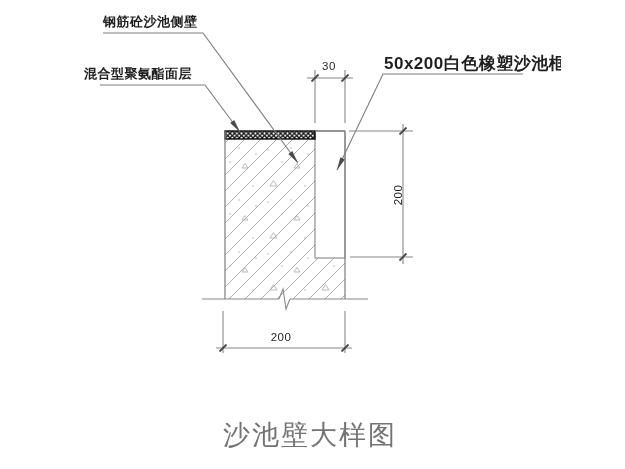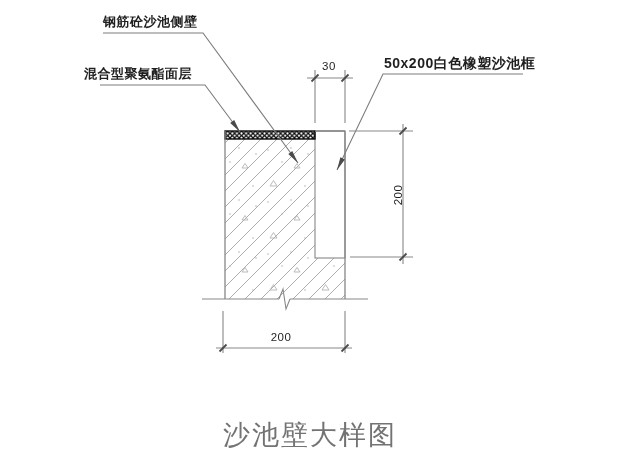--- a/index.html
+++ b/index.html
@@ -118,20 +118,20 @@
       <line class="dim" x1="223" y1="311" x2="223" y2="353"></line>
       <line class="dim" x1="345" y1="311" x2="345" y2="353"></line>
       <line class="dim" x1="216" y1="348" x2="352" y2="348"></line>
       <line class="tick" x1="219.5" y1="351.5" x2="226.5" y2="344.5"></line>
       <line class="tick" x1="341.5" y1="351.5" x2="348.5" y2="344.5"></line>
     </g>
   </svg>
 
   <div class="callout" style="left:103px;top:14px;">钢筋砼沙池侧壁</div>
   <div class="callout" style="left:84px;top:66px;">混合型聚氨酯面层</div>
-  <div class="callout" style="left:384px;top:56px;font-size:14px;">50x200白色橡塑沙池框</div>
+  <div class="callout" style="left:384px;top:56px;font-size:17px;">50x200白色橡塑沙池框</div>
 
   <div class="dimtext" style="left:315px;top:60px;width:28px;">30</div>
   <div class="dimtext rot" style="left:379px;top:189px;width:38px;">200</div>
   <div class="dimtext" style="left:263px;top:331px;width:36px;">200</div>
 
   <div id="title">沙池壁大样图</div>
 </div>
 
 </body></html>

